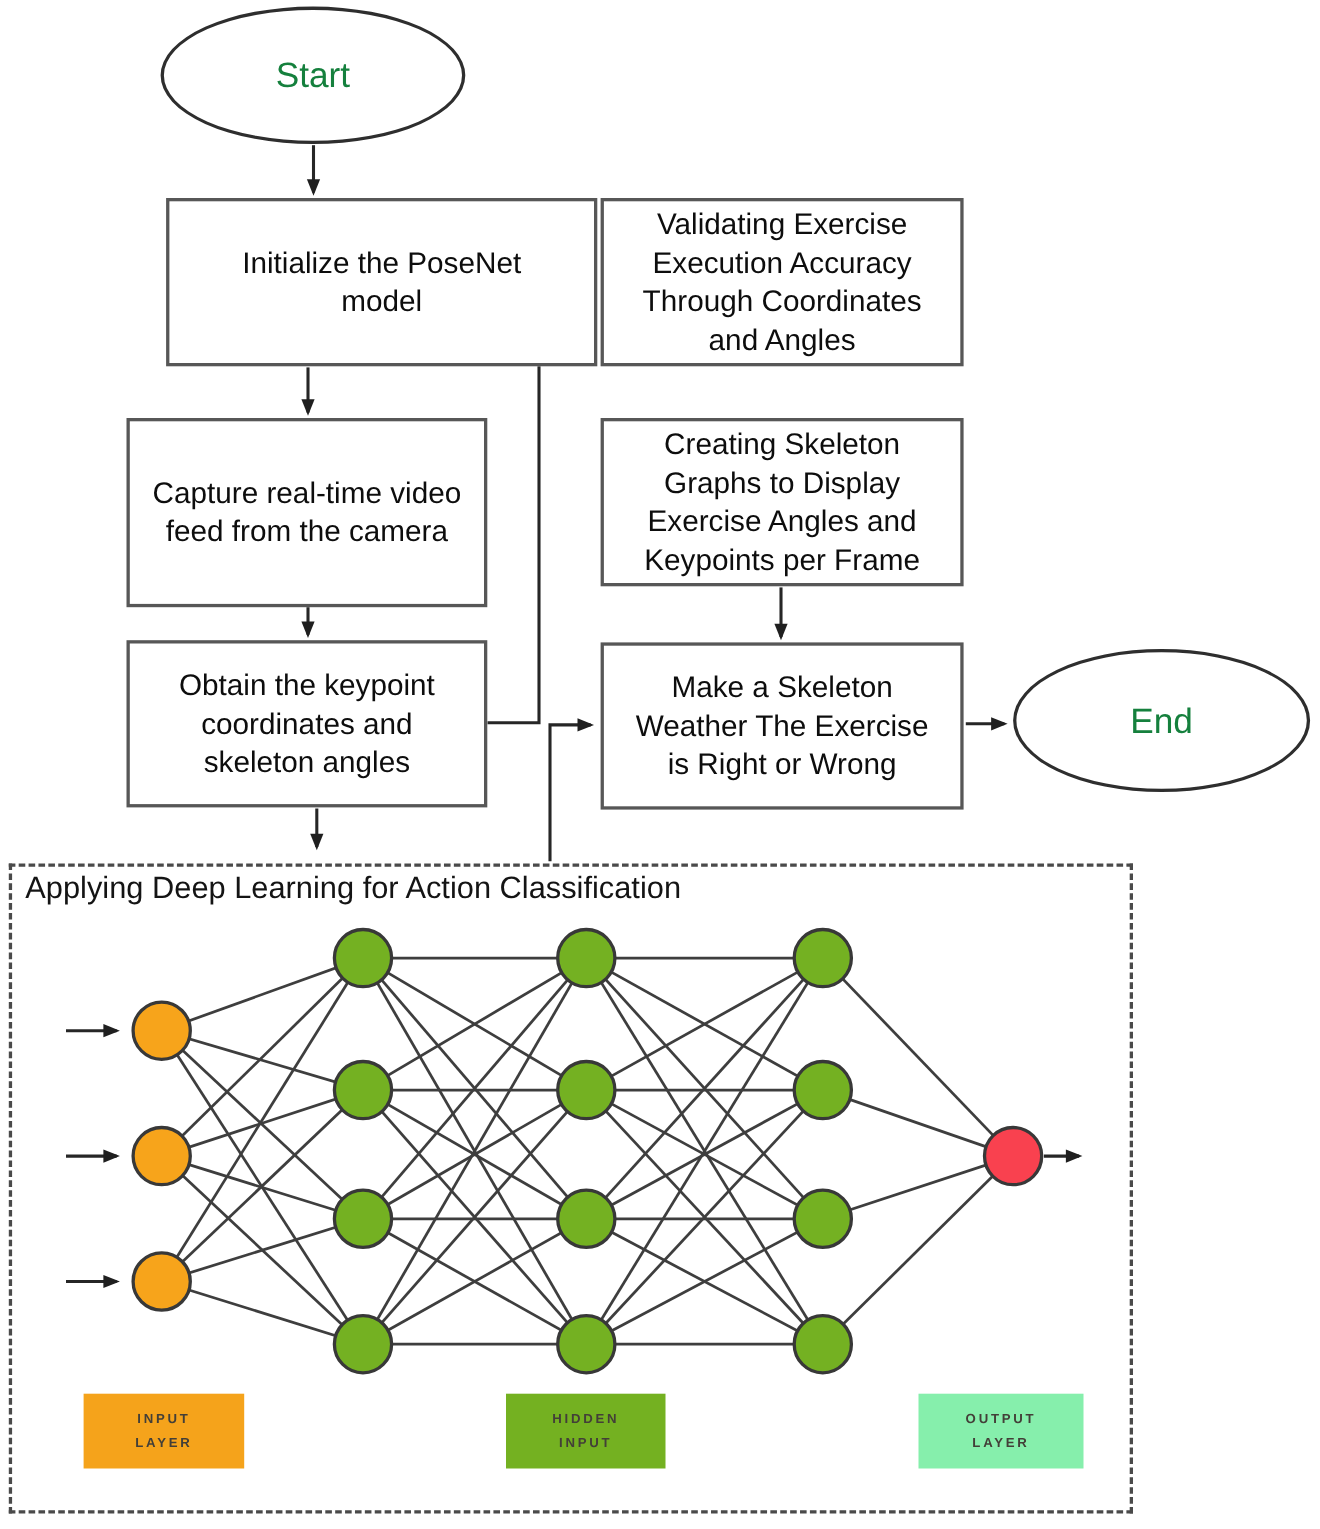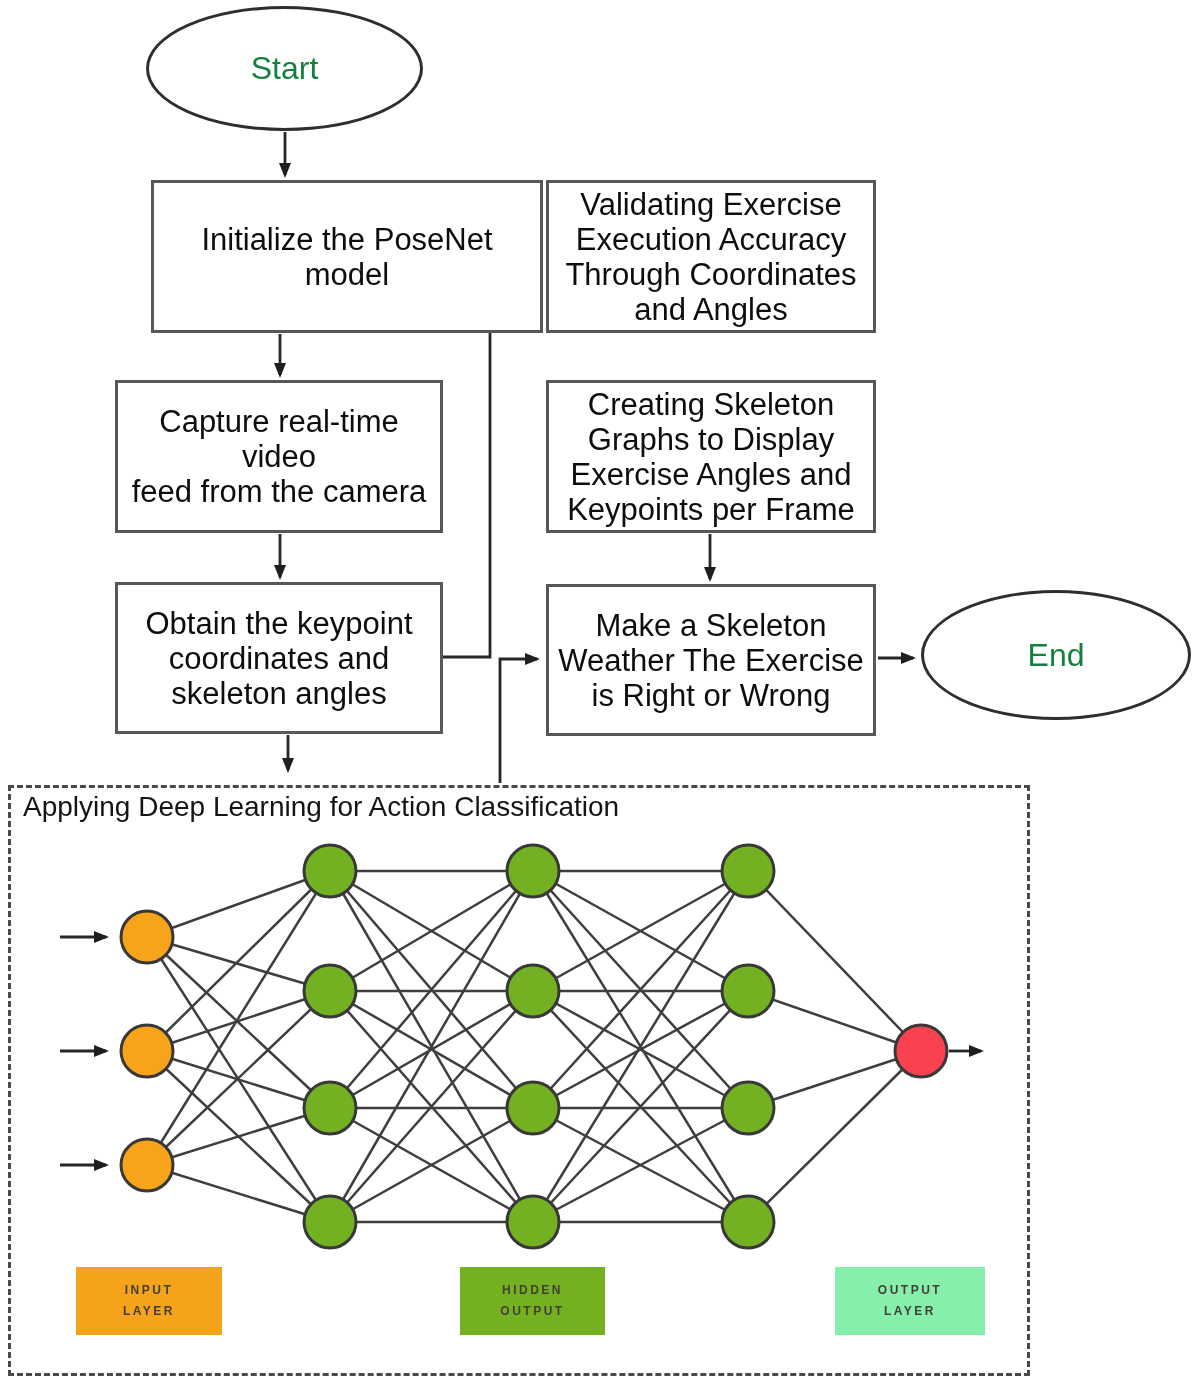--- a/index.html
+++ b/index.html
@@ -11,21 +11,21 @@
     overflow:hidden;
   }
   #flow-svg{position:absolute;left:0;top:0;width:1200px;height:1390px;}
   .node-box{
     position:absolute;
     background:#ffffff;
     border:3px solid #575757;
     box-sizing:border-box;
     display:flex;align-items:center;justify-content:center;
     text-align:center;
-    font-size:31px;line-height:35px;
+    font-size:27px;line-height:35px;
     white-space:pre-line;
     color:#0d0d0d;
   }
   .terminator{
     position:absolute;
     background:#ffffff;
     border:3px solid #2e2e2e;
     border-radius:50%;
     box-sizing:border-box;
     display:flex;align-items:center;justify-content:center;
@@ -150,21 +150,21 @@
   <span>Start</span>
 </div>
 <div class="terminator" style="left:921px;top:590px;width:270px;height:130px;">
   <span>End</span>
 </div>
 
 <div class="node-box" style="left:115px;top:180px;width:392px;height:153px;margin-left:36px;">
   <span>Initialize the PoseNet
 model</span>
 </div>
-<div class="node-box" style="left:115px;top:380px;width:328px;height:153px;">
+<div class="node-box" style="left:115px;top:380px;width:328px;height:172px;">
   <span>Capture real-time video
 feed from the camera</span>
 </div>
 <div class="node-box" style="left:115px;top:582px;width:328px;height:152px;text-align:center;">
   <span>Obtain the keypoint
 coordinates and
 skeleton angles</span>
 </div>
 
 <div class="node-box" style="left:546px;top:180px;width:330px;height:153px;">
@@ -185,15 +185,15 @@
 is Right or Wrong</span>
 </div>
 
 <div class="dl-container">
   <div class="dl-title">Applying Deep Learning for Action Classification</div>
 </div>
 
 <div class="layer-badge" style="left: 76px; top: 1267px; width: 146px; height: 68px; background-color: rgb(245, 163, 27);">INPUT
 LAYER</div>
 <div class="layer-badge" style="left: 460px; top: 1267px; width: 145px; height: 68px; background-color: rgb(116, 177, 33);">HIDDEN
-OUTPUT</div>
+INPUT</div>
 <div class="layer-badge" style="left: 835px; top: 1267px; width: 150px; height: 68px; background-color: #86efac;">OUTPUT
 LAYER</div>
 
 </body></html>

